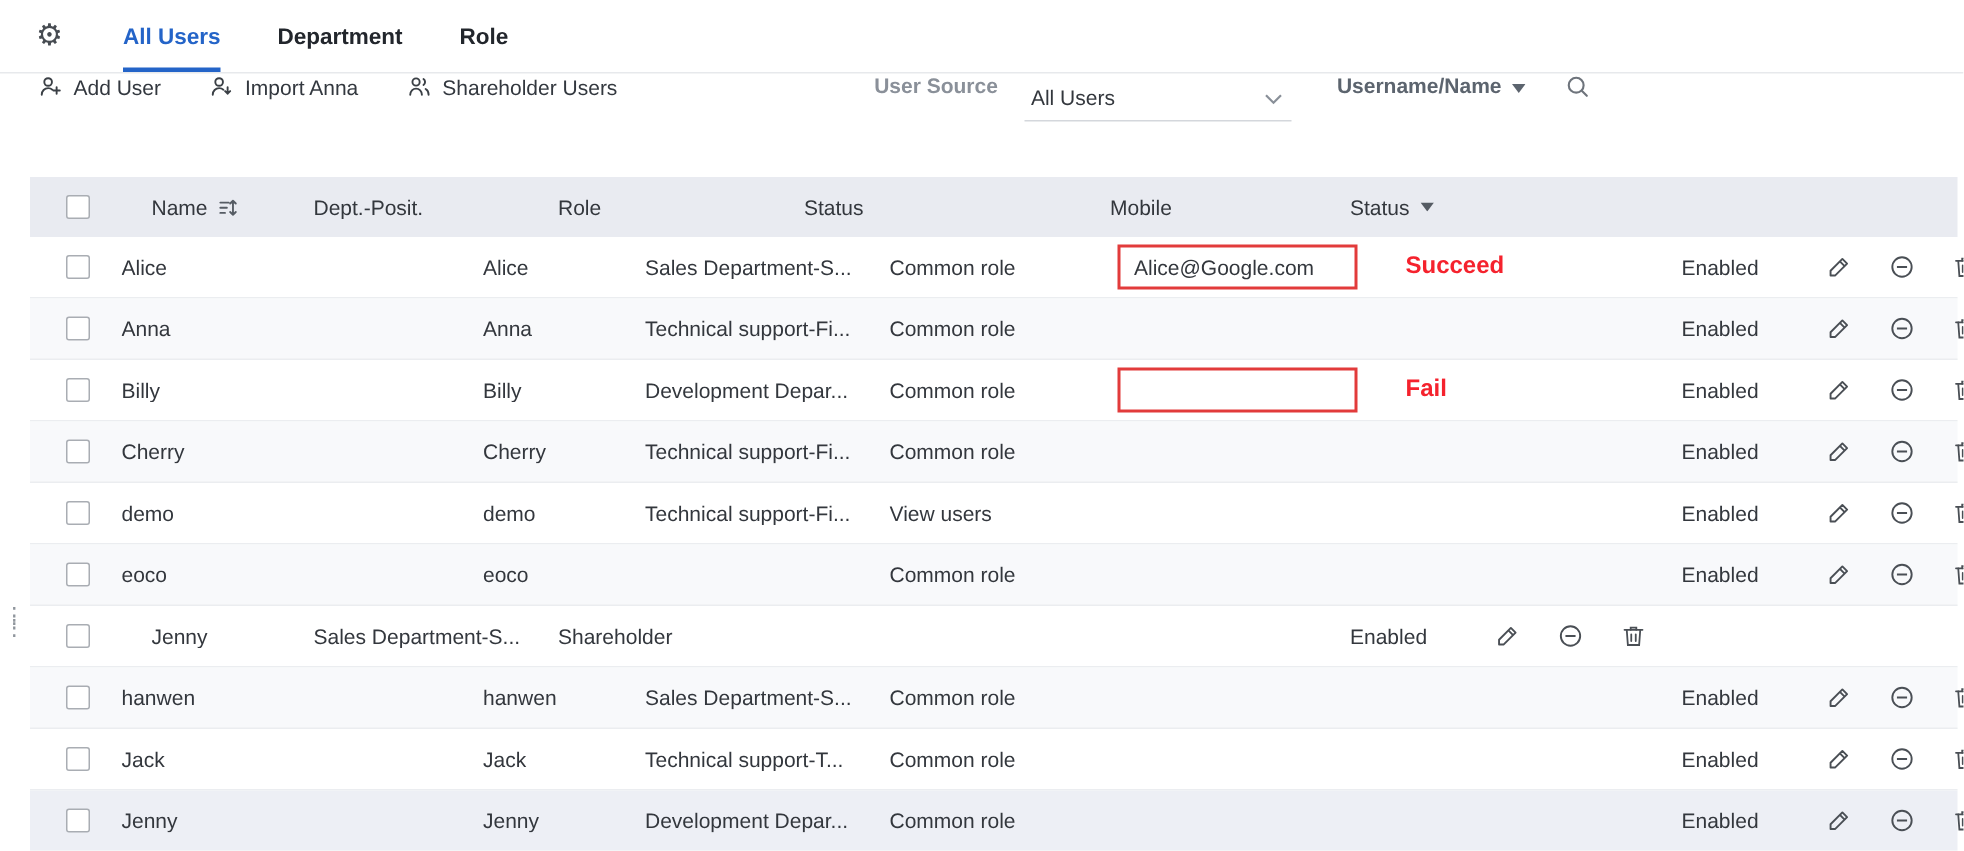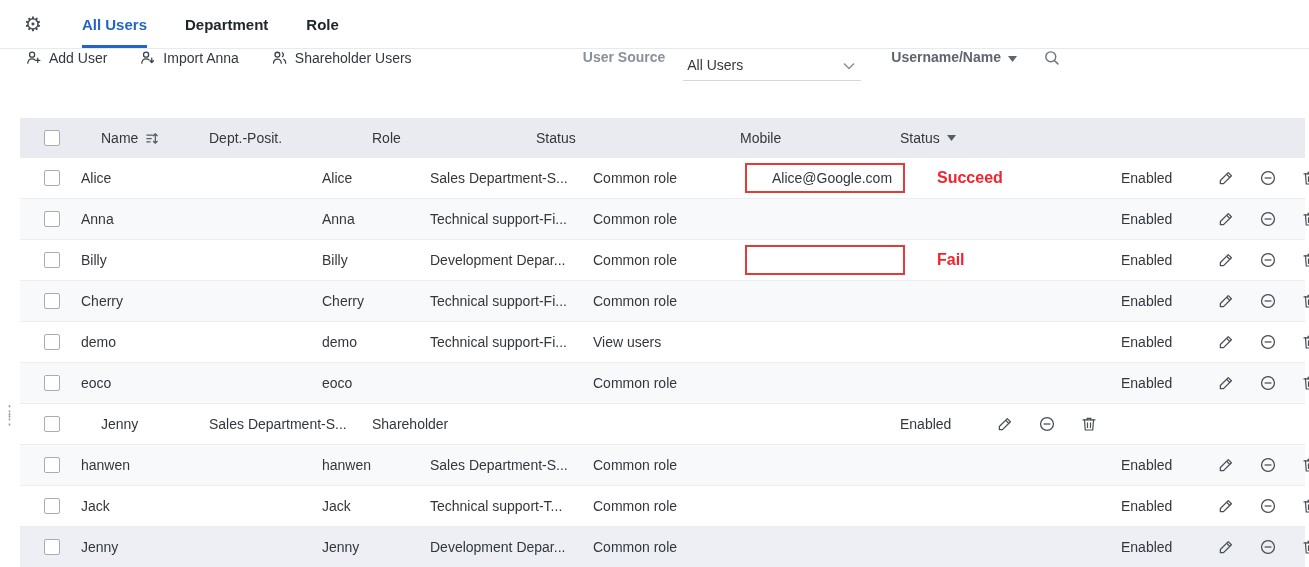--- a/index.html
+++ b/index.html
@@ -46,21 +46,21 @@
   .c-mailbox  { flex: 0 0 204px; overflow: visible; }
   .c-mobile   { flex: 0 0 160px; overflow: visible; }
   .c-status   { flex: 0 0 96px; }
   .c-actions  { flex: 1 1 auto; display: flex; gap: 24px; align-items: center; padding-right: 14px; overflow: visible; }
 
   .checkbox { width: 16px; height: 16px; border: 1px solid #a9adb3; border-radius: 2px; background: #fff; cursor: pointer; flex: 0 0 16px; }
   .hdr-icon { margin-left: 7px; display: inline-flex; align-items: center; cursor: pointer; }
   .action { cursor: pointer; display: inline-flex; align-items: center; }
 
   .mailbox-wrap { display: inline-flex; align-items: center; height: 30px; }
-  .mailbox-wrap.boxed { border: 2px solid #e23b3b; width: 160px; margin-left: -12px; padding-left: 25px; }
+  .mailbox-wrap.boxed { border: 2px solid #e23b3b; width: 160px; margin-left: -12px; padding-left: 9px; }
   .annotation { color: #f5222d; font-weight: 700; font-size: 16px; margin-left: -24px; }
 
   .left-handle { position: absolute; left: 2px; top: 407px; color: #8f959c; font-size: 15px; line-height: 8px; letter-spacing: 0; user-select: none; }
 </style>
 </head>
 <body>
 
 <div class="tabbar">
   <span class="gear">⚙</span>
   <div class="tab active">

